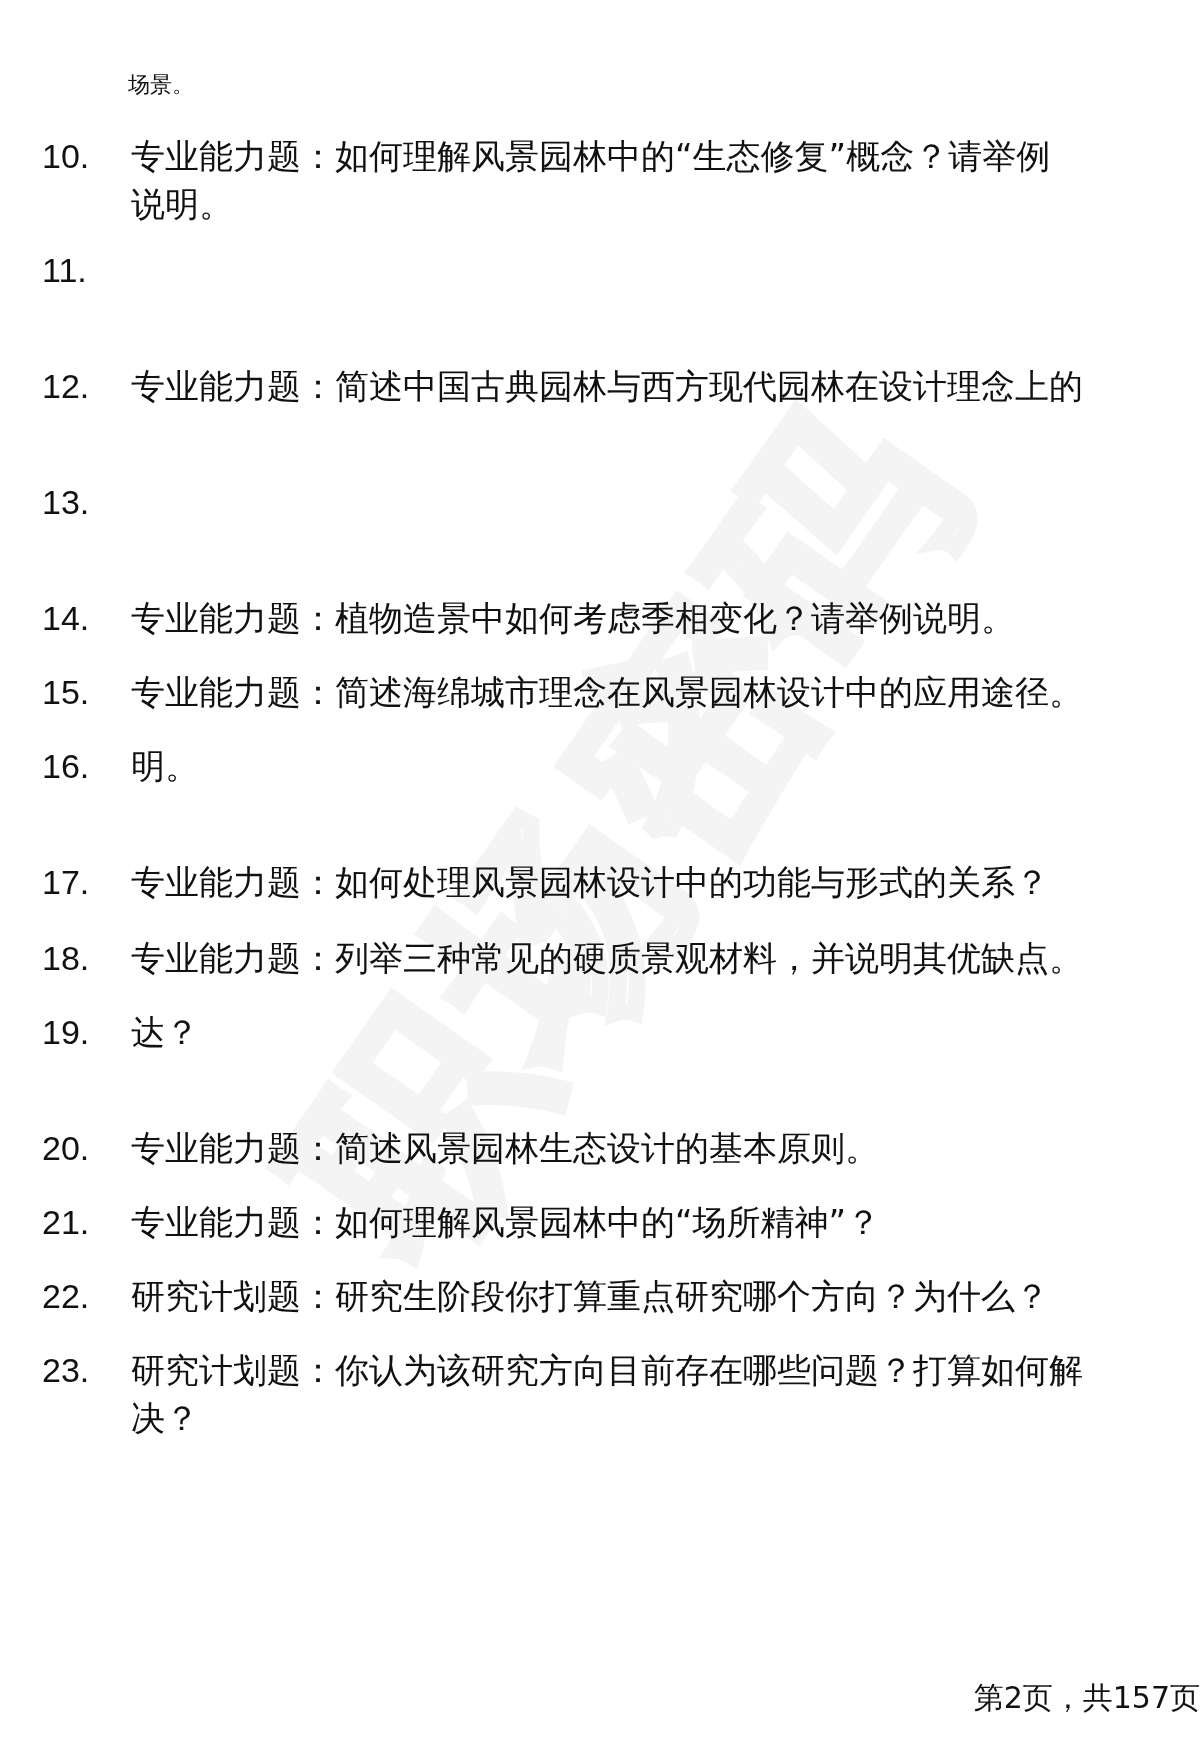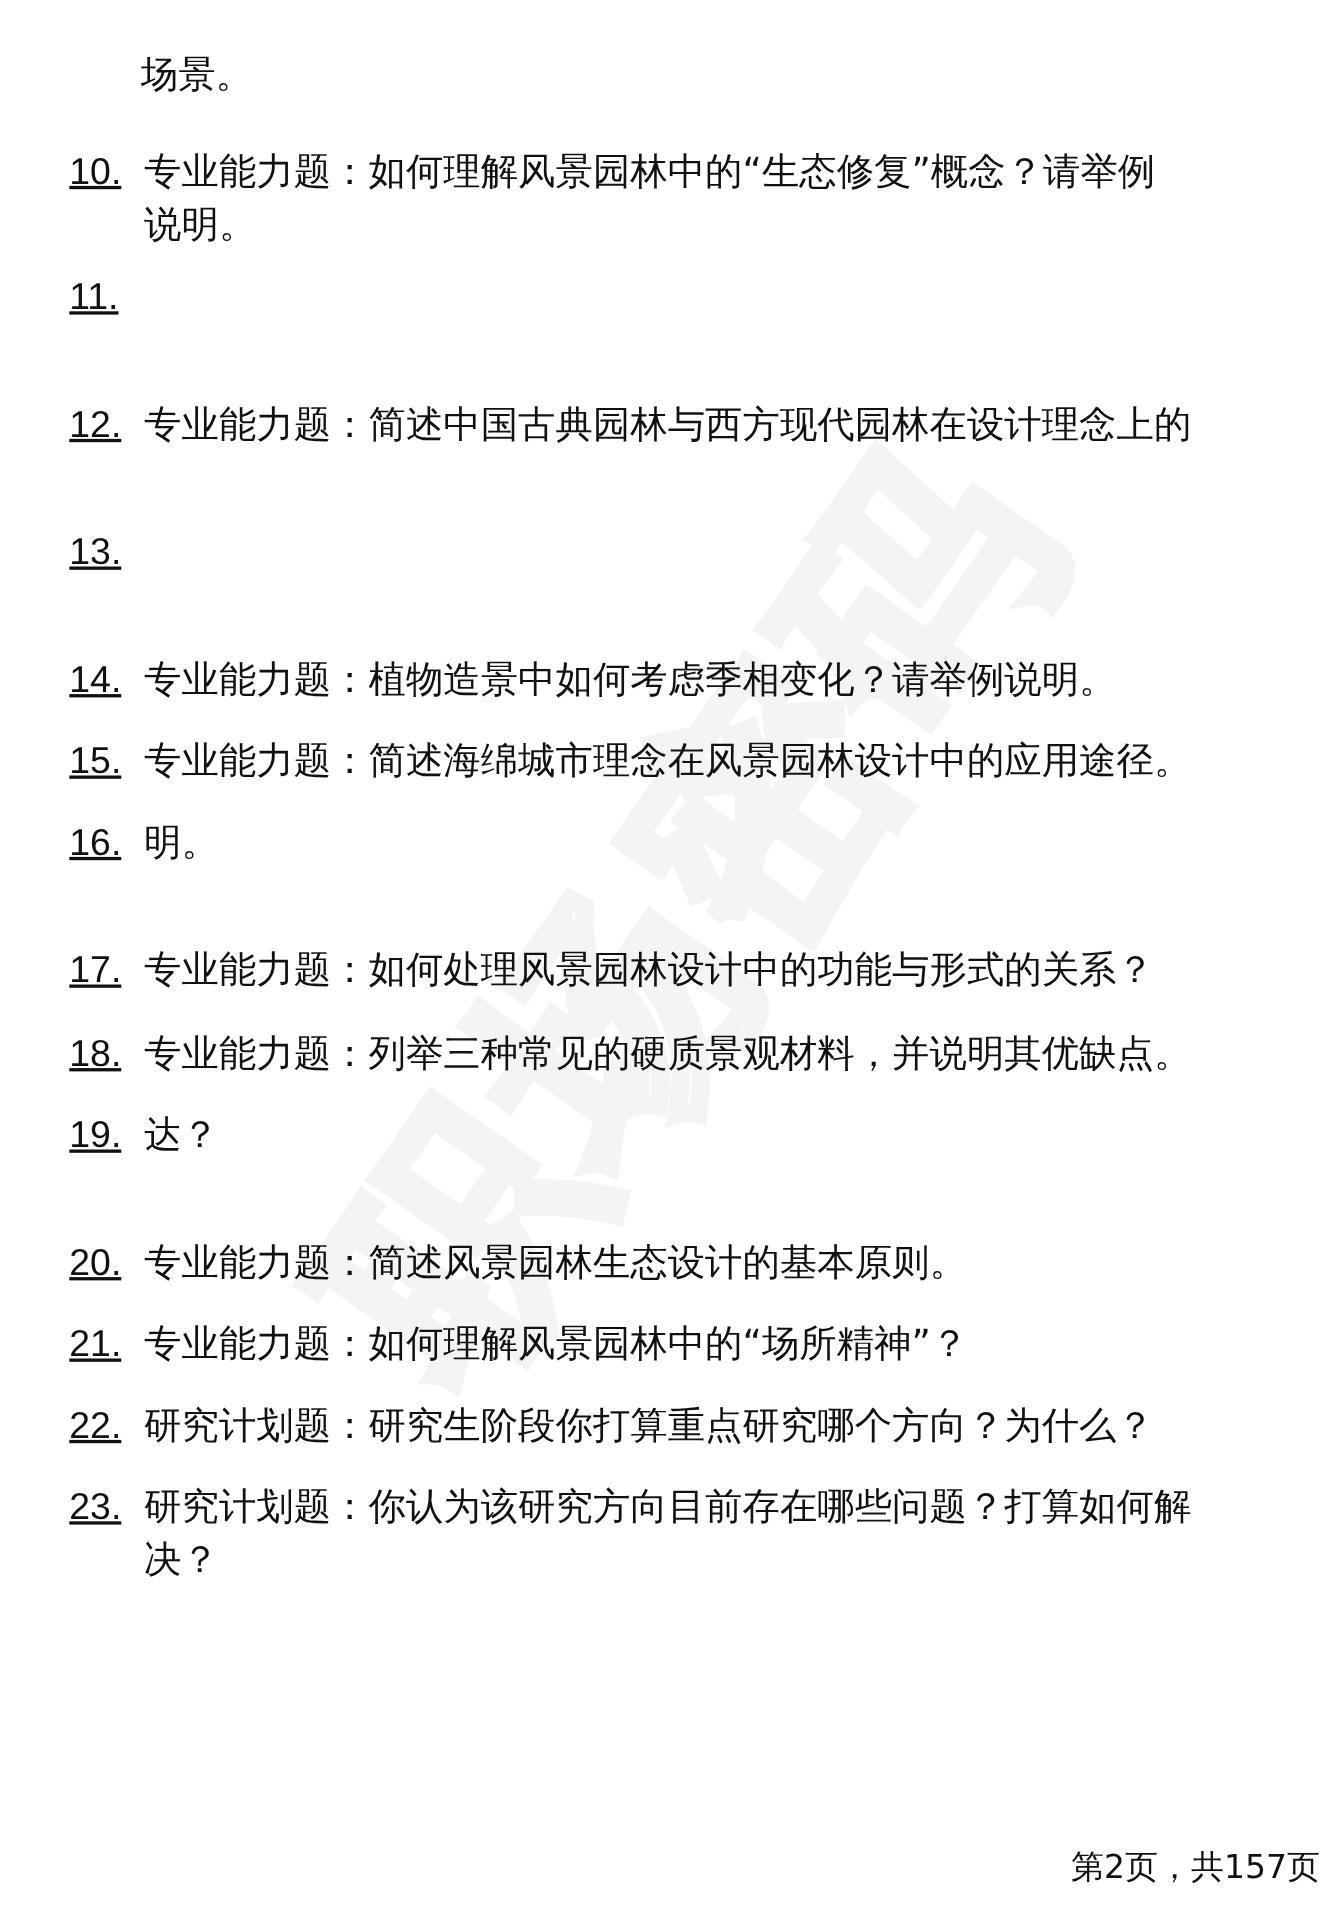--- a/index.html
+++ b/index.html
@@ -39,43 +39,42 @@
       font-weight: bold;
       color: transparent;
       -webkit-text-stroke: 10px rgba(0,0,0,0.045);
       letter-spacing: 10px;
       white-space: nowrap;
       font-family: "DejaVu Sans", sans-serif;
     }
     .continuation {
       position: absolute;
       left: 128px;
-      top: 44px;
+      top: 61px;
+      font-size: 22px;
+      line-height: 48px;
+    }
+    .q-list {
+      position: absolute;
+      left: 0;
+      top: 0;
+      width: 1200px;
+    }
+    .q-item {
+      position: absolute;
+      left: 0;
+      width: 1200px;
       font-size: 34px;
       line-height: 48px;
     }
-    .q-list {
-      position: absolute;
-      left: 0;
-      top: 0;
-      width: 1200px;
-    }
-    .q-item {
-      position: absolute;
-      left: 0;
-      width: 1200px;
-      font-size: 34px;
-      line-height: 48px;
-    }
     .q-num {
       position: absolute;
-      left: 63px;
+      left: 42px;
       width: 76px;
       font-family: "Liberation Sans", sans-serif;
-      text-decoration: underline;
     }
     .q-text {
       position: absolute;
       left: 131px;
       width: 1010px;
       word-break: break-all;
     }
     .footer {
       position: absolute;
       left: 0;

